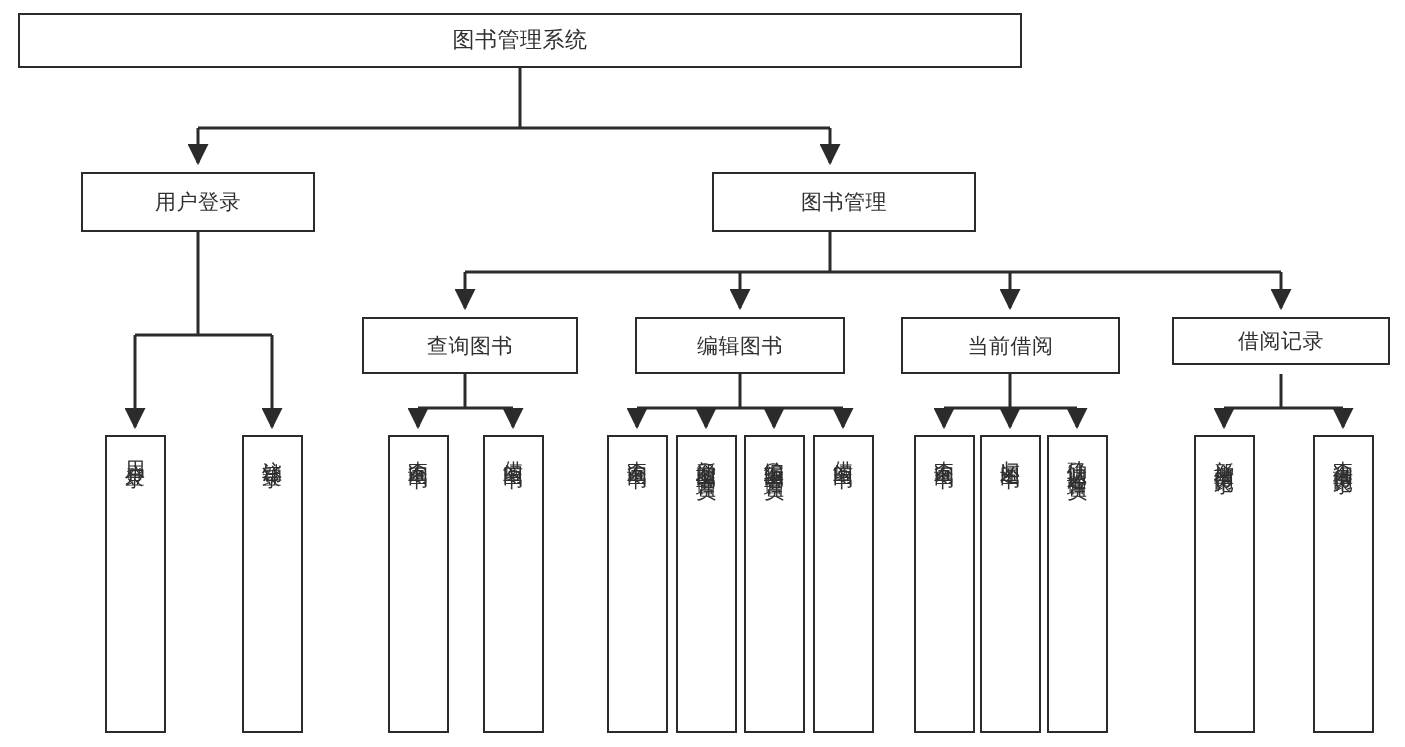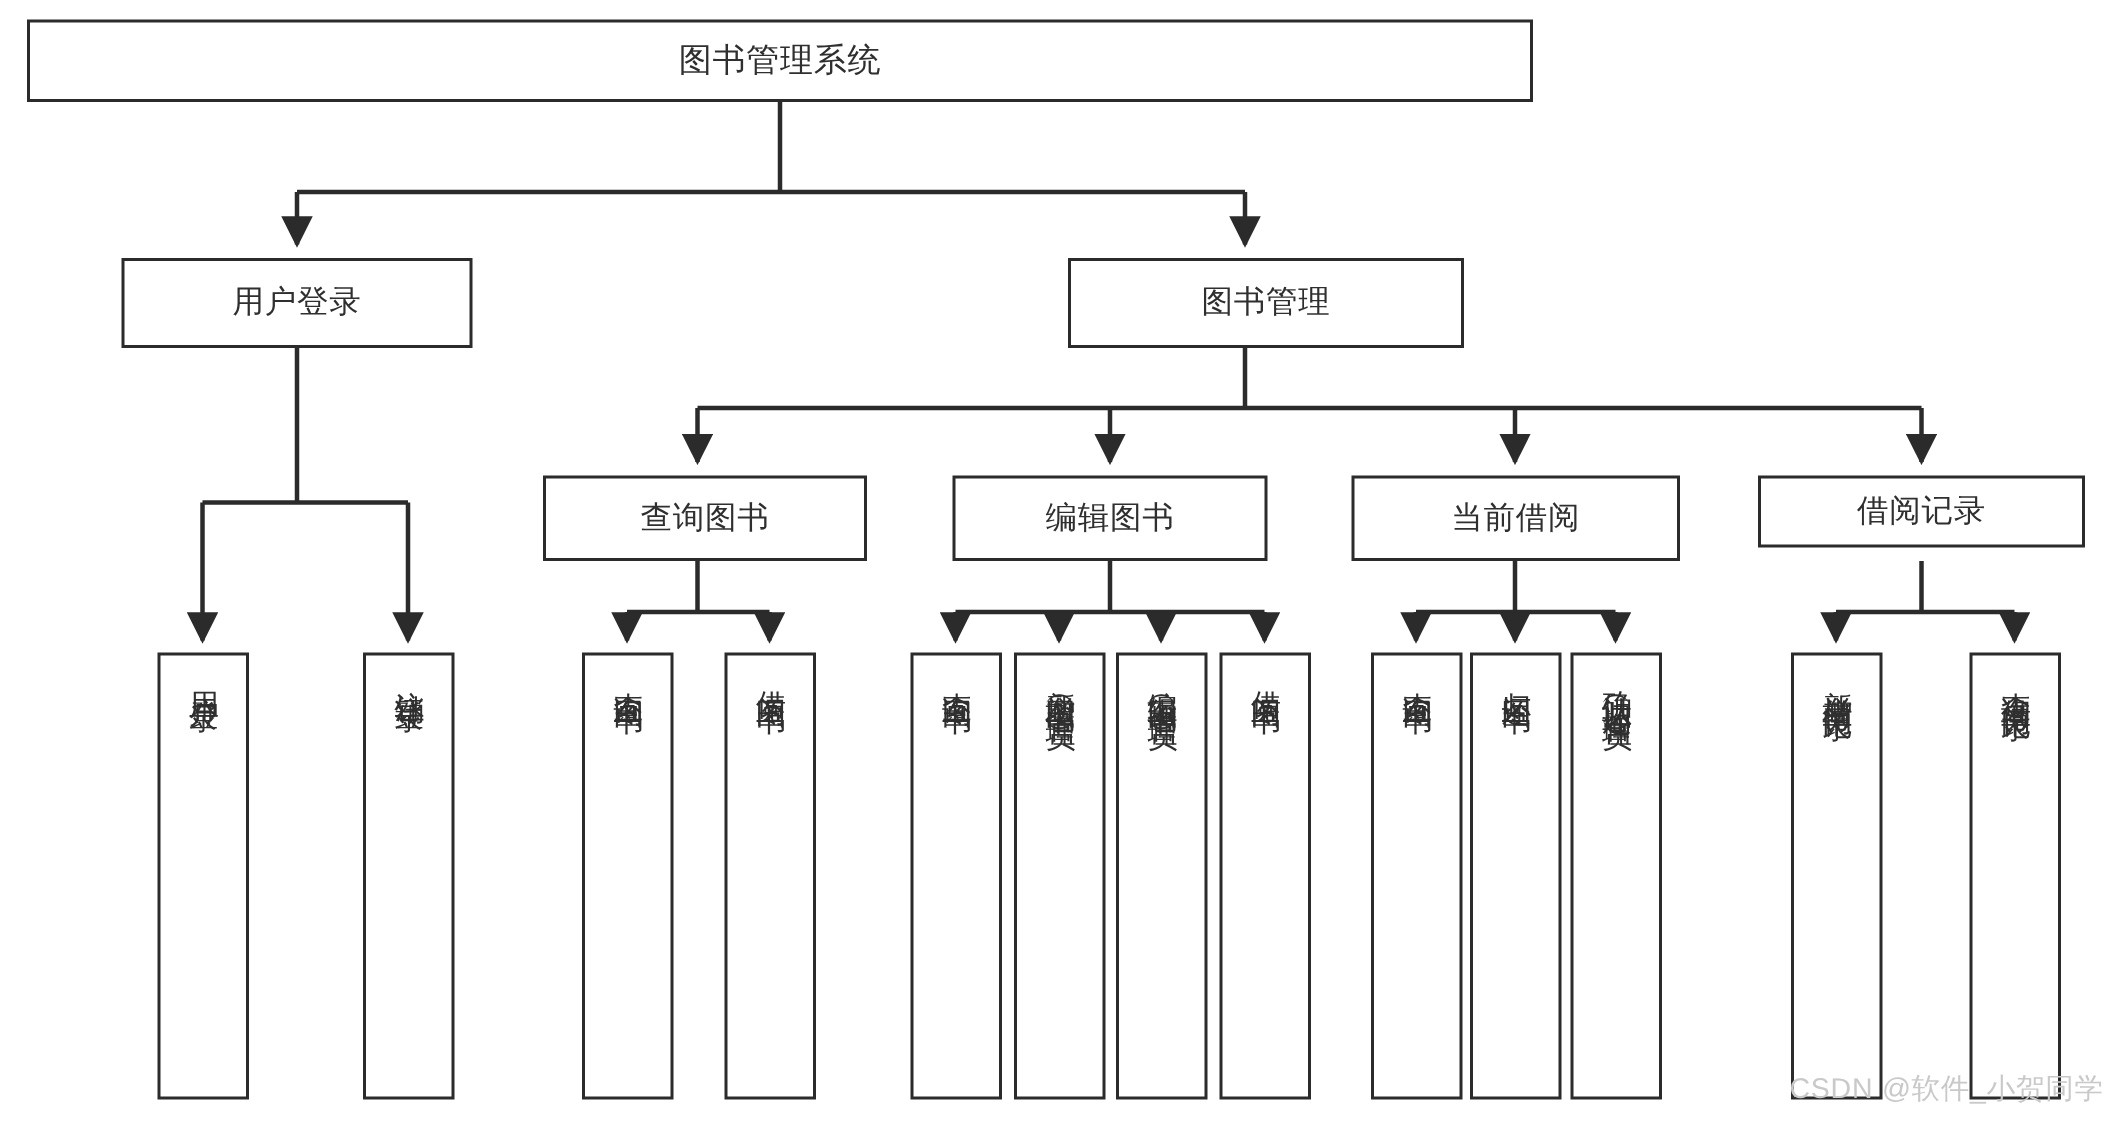--- a/index.html
+++ b/index.html
@@ -179,15 +179,14 @@
     <span class="vtext">确认归还（管理员）</span>
   </div>
 
   <div class="node leaf" style="left:1194px; top:435px; width:61px; height:298px;">
     <span class="vtext">新增借阅记录</span>
   </div>
   <div class="node leaf" style="left:1313px; top:435px; width:61px; height:298px;">
     <span class="vtext">查询借阅记录</span>
   </div>
 
-  <div class="watermark" style="left:1193px; top:713px;">CSDN @软件_小贺同学</div>
 
 </div>
 
 </body></html>

